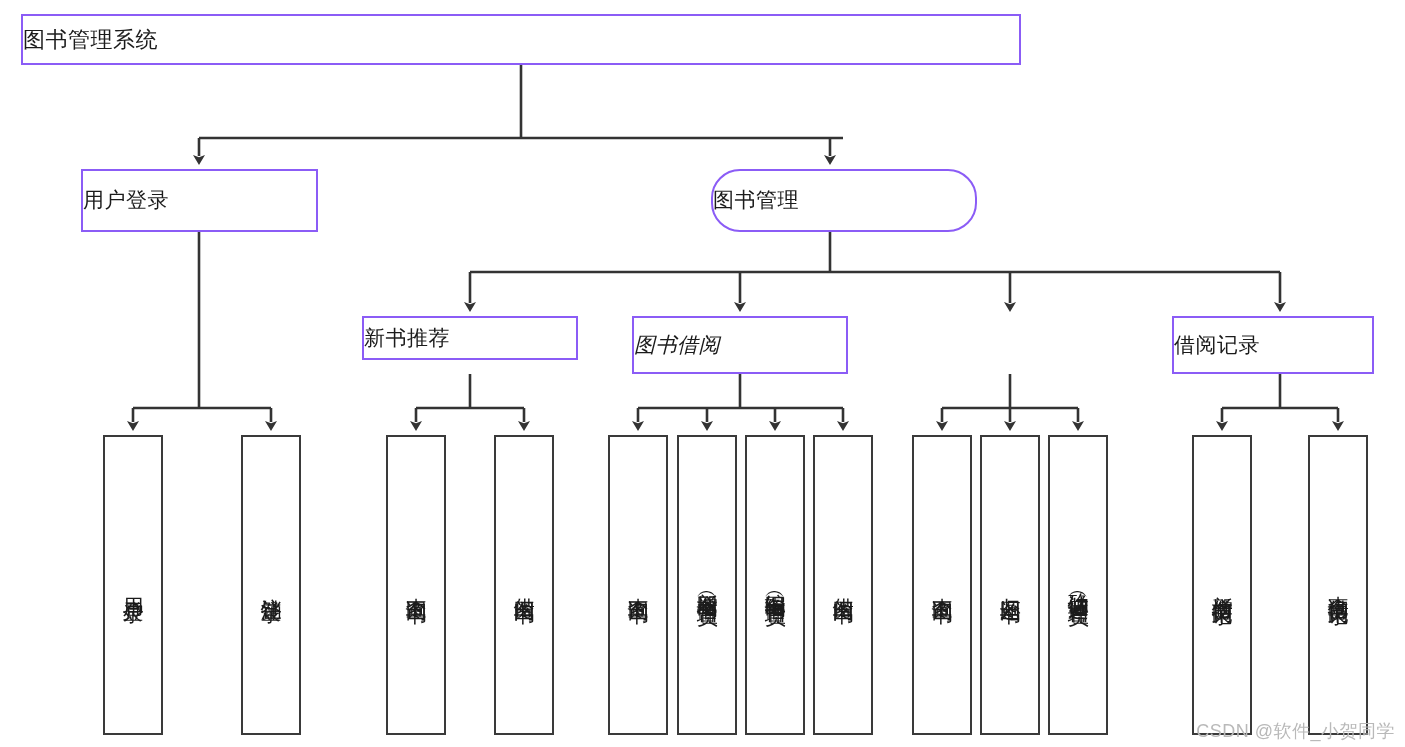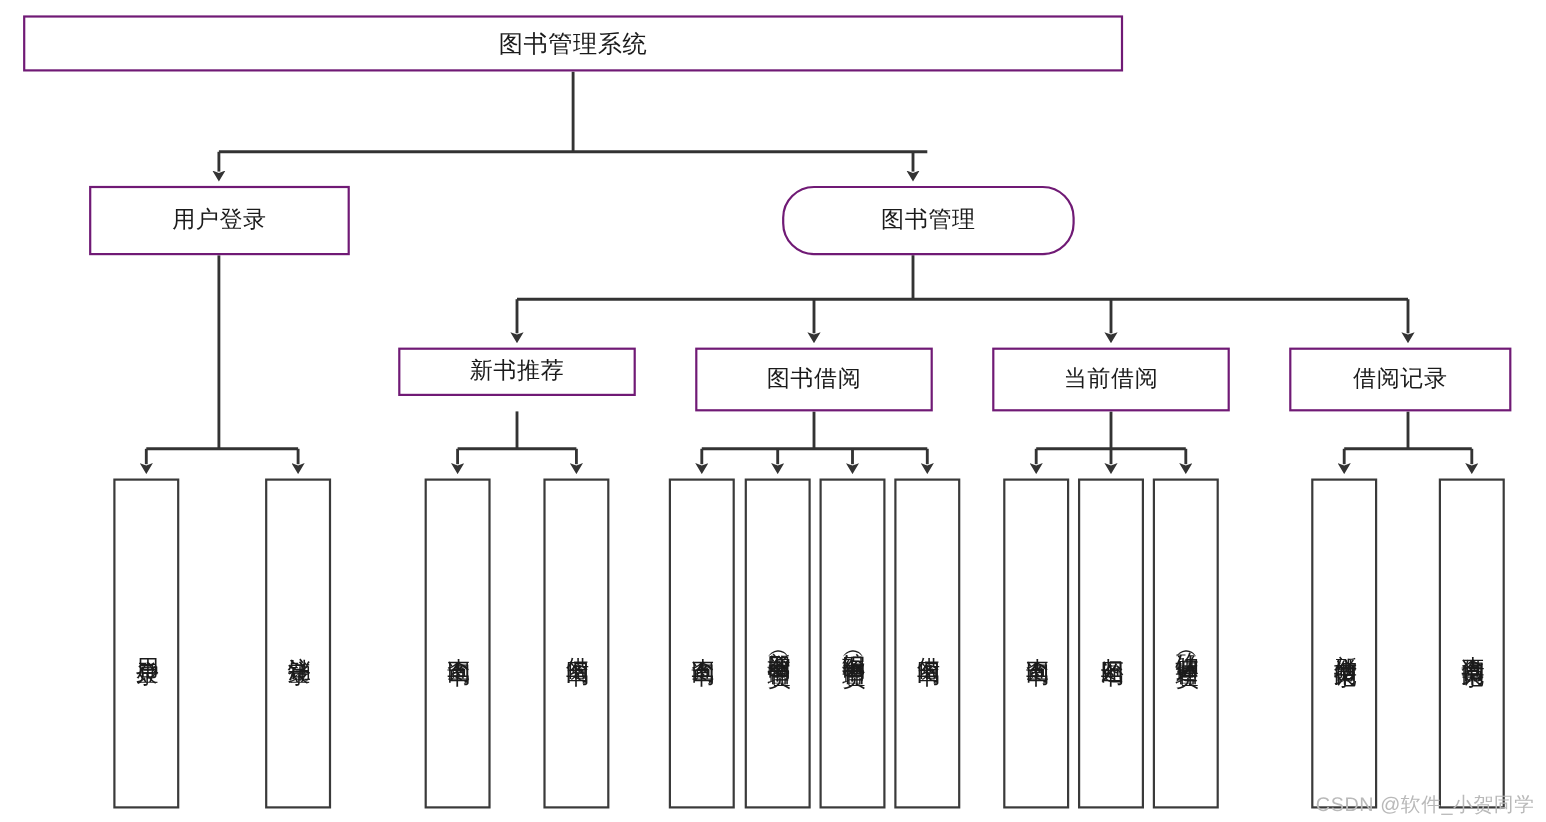--- a/index.html
+++ b/index.html
@@ -18,24 +18,24 @@
   #wires{
     position:absolute;
     left:0; top:0;
     width:1405px; height:747px;
     pointer-events:none;
   }
   .node{
     position:absolute;
     box-sizing:border-box;
     background:#ffffff;
-    border:2px solid #701a75;
+    border:2px solid #8b5cf6;
     display:flex;
     align-items:center;
-    justify-content:center;
+    justify-content:flex-start;
     z-index:2;
   }
   .node-label{
     font-size:21px;
     line-height:1.25;
     letter-spacing:0.5px;
     color:#1b1b1b;
     white-space:nowrap;
     text-align:center;
   }
@@ -137,27 +137,24 @@
   </div>
 
   <div class="node" style="left:711px;top:169px;width:266px;height:63px;border-radius:29px;">
     <span class="node-label">图书管理</span>
   </div>
 
   <div class="node" style="left:362px;top:316px;width:216px;height:44px;">
     <span class="node-label">新书推荐</span>
   </div>
 
-  <div class="node" style="left:632px;top:316px;width:216px;height:58px;">
+  <div class="node" style="left:632px;top:316px;width:216px;height:58px;font-style:italic;">
     <span class="node-label">图书借阅</span>
   </div>
 
-  <div class="node" style="left:902px;top:316px;width:216px;height:58px;">
-    <span class="node-label">当前借阅</span>
-  </div>
 
   <div class="node" style="left:1172px;top:316px;width:202px;height:58px;">
     <span class="node-label">借阅记录</span>
   </div>
 
   <div class="leaf" style="left:103px;top:435px;width:60px;height:300px;">
     <span class="leaf-label">用户登录</span>
   </div>
   <div class="leaf" style="left:241px;top:435px;width:60px;height:300px;">
     <span class="leaf-label">注销登录</span>

